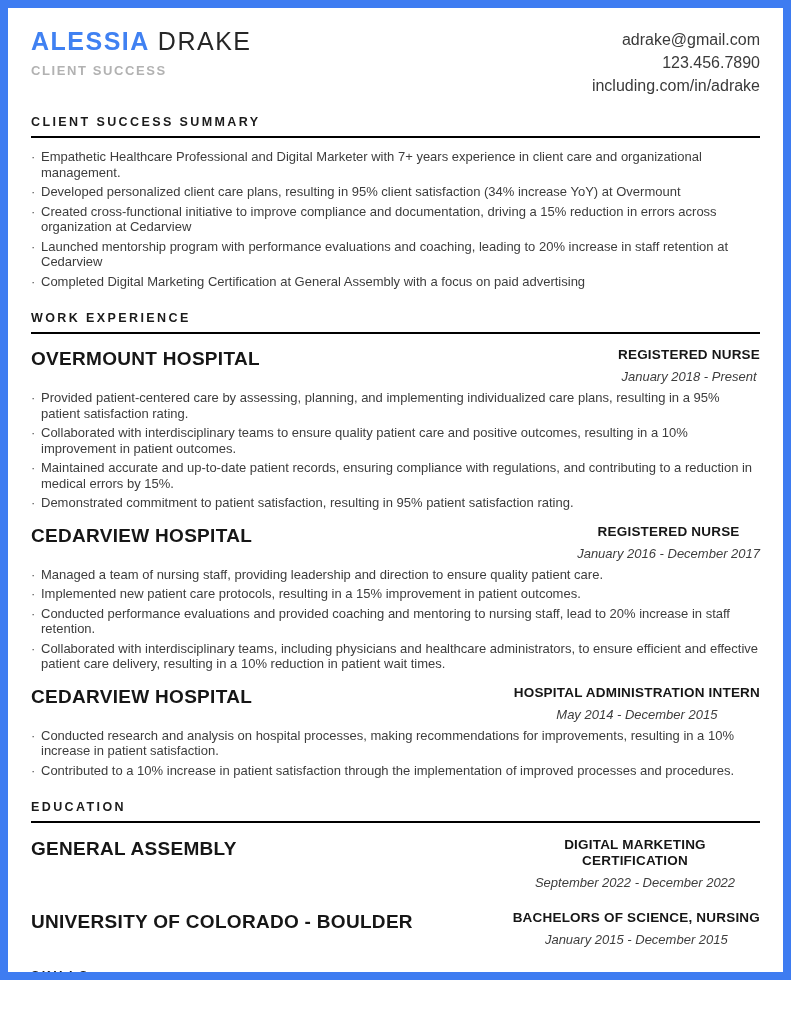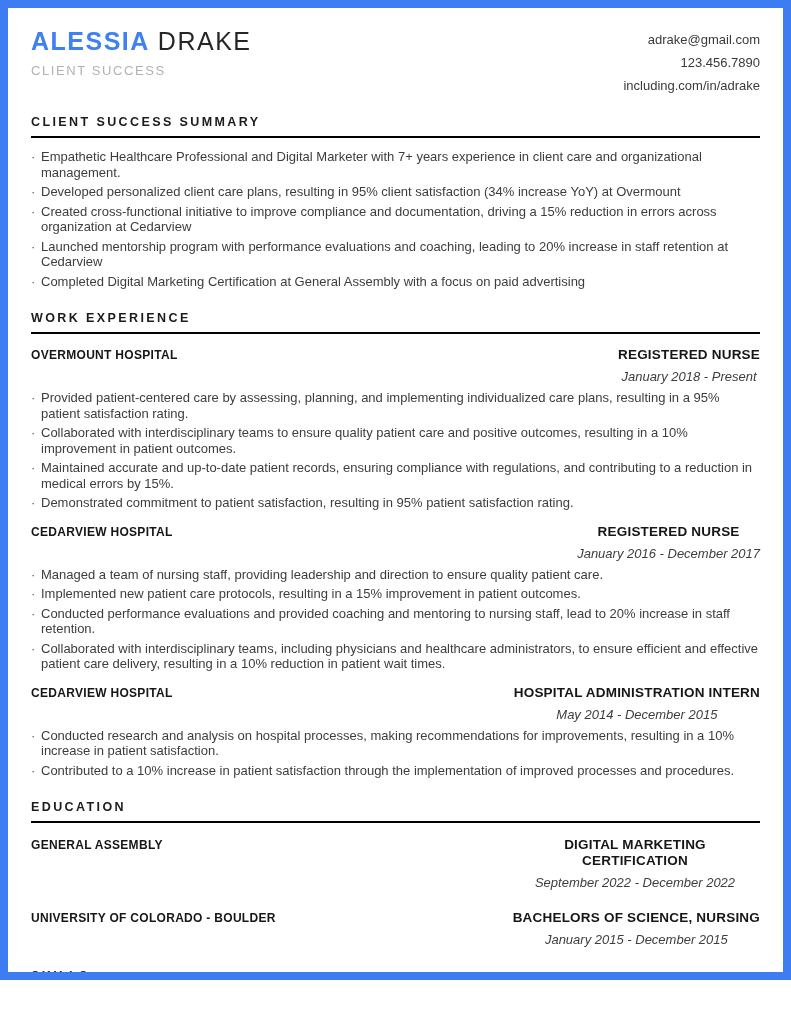--- a/index.html
+++ b/index.html
@@ -16,22 +16,22 @@
     padding: 18px 23px 0 23px;
     overflow: hidden;
     position: relative;
   }
 
   
   .header { display: flex; justify-content: space-between; align-items: flex-start; margin-bottom: 18px; }
   .name-line { font-size: 25px; letter-spacing: 1.5px; line-height: 30px; white-space: nowrap; }
   .first-name { color: #4081f2; font-weight: bold; }
   .last-name  { color: #262626; font-weight: normal; margin-left: 8px; }
-  .subtitle { margin-top: 7px; font-size: 13px; letter-spacing: 1.6px; color: #b2b2b2; font-weight: normal; }
-  .contact { text-align: right; font-size: 13px; color: #3a3a3a; line-height: 23px; padding-top: 2px; }
+  .subtitle { margin-top: 7px; font-size: 13px; letter-spacing: 1.6px; color: #b2b2b2; font-weight: bold; }
+  .contact { text-align: right; font-size: 16px; color: #3a3a3a; line-height: 23px; padding-top: 2px; }
 
   
   .section { margin-top: 22px; }
   .section-heading {
     font-size: 12.5px;
     font-weight: bold;
     letter-spacing: 2.4px;
     color: #1b1b1b;
     padding-bottom: 7px;
     border-bottom: 2px solid #000000;
@@ -50,21 +50,21 @@
     color: #3d3d3d;
     margin-bottom: 4px;
   }
   .bullets li .dot { flex: 0 0 10px; color: #555; text-align: left; }
   .bullets li .txt { flex: 1; }
 
   
   .job { margin-top: 13px; }
   .entry-head { display: flex; justify-content: space-between; align-items: flex-start; }
   .org {
-    font-size: 12px; font-weight: bold; color: #161616; letter-spacing: 0.3px;
+    font-size: 19px; font-weight: bold; color: #161616; letter-spacing: 0.3px;
     padding-top: 1px;
   }
   .right-block { text-align: center; max-width: 250px; }
   .role { font-size: 13.5px; font-weight: bold; color: #161616; letter-spacing: 0.2px; line-height: 16px; }
   .dates { font-size: 13px; font-style: italic; color: #3d3d3d; margin-top: 6px; line-height: 15px; }
   .job .bullets { margin-top: 6px; }
   .edu-entry { margin-top: 14px; }
   .edu-entry + .edu-entry { margin-top: 10px; }
 
   

